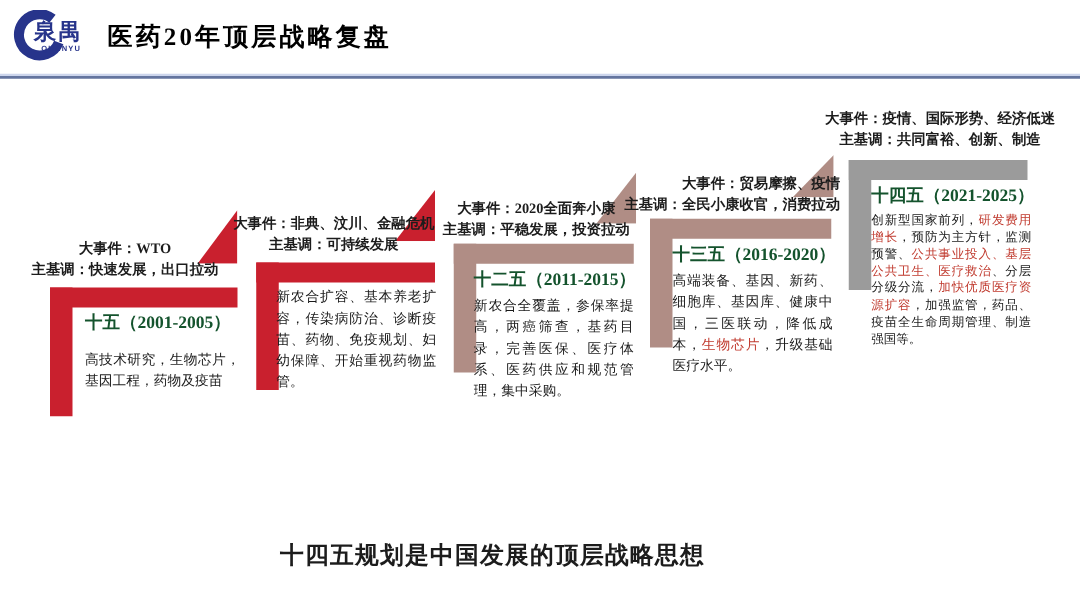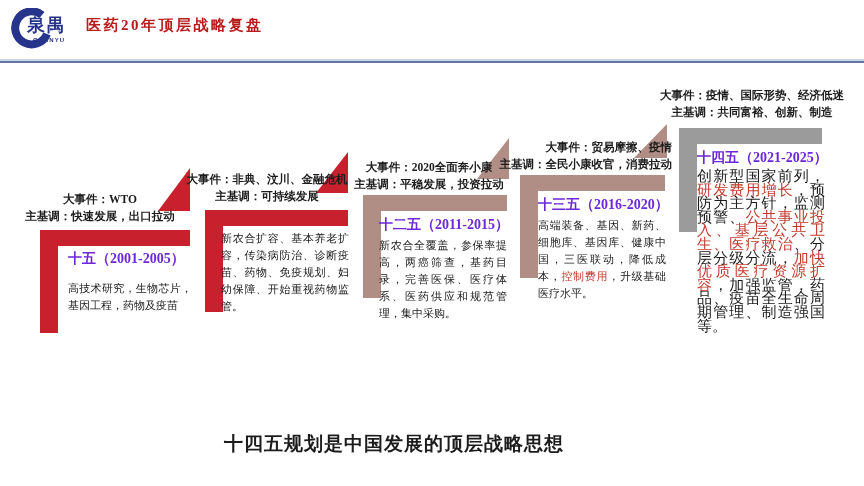--- a/index.html
+++ b/index.html
@@ -5,37 +5,37 @@
   html,body{margin:0;padding:0;background:#fff;}
   .slide{
     position:relative;width:864px;height:486px;background:#ffffff;
     overflow:hidden;font-family:"Liberation Serif","DejaVu Serif",serif;color:var(--text);
   }
   
   .logo{position:absolute;left:8px;top:4px;width:76px;height:54px;}
   .logo svg{position:absolute;left:0;top:4px;}
   .logo-cn{position:absolute;left:19px;top:9px;font-size:18px;font-weight:bold;color:var(--navy);letter-spacing:2px;white-space:nowrap;}
   .logo-en{position:absolute;left:25px;top:33px;font-size:6px;font-weight:bold;color:var(--navy);letter-spacing:1px;font-family:"Liberation Sans",sans-serif;}
-  .slide-title{position:absolute;left:86px;top:16px;font-size:15px;font-weight:bold;letter-spacing:2.5px;color:#b91c1c;white-space:nowrap;}
+  .slide-title{position:absolute;left:86px;top:16px;font-size:20px;font-weight:bold;letter-spacing:2.5px;color:#000000;white-space:nowrap;}
   .divider{position:absolute;left:0;top:59px;width:864px;height:4px;
     background:linear-gradient(to bottom,var(--divider_light) 0 50%,var(--divider_dark) 50% 100%);}
   
   .bar{position:absolute;}
   .c-red{background:var(--red);}
   .c-rosy{background:var(--rosy);}
   .c-gray{background:var(--gray);}
   .tri{position:absolute;clip-path:polygon(0 100%,100% 0,100% 100%);}
   
   .evt{position:absolute;text-align:center;font-size:11.5px;font-weight:bold;line-height:16.5px;color:#1c1c1c;white-space:nowrap;}
   .evt div{white-space:nowrap;}
   .content{position:absolute;}
-  .step-title{margin:0 0 3px 0;font-size:14px;line-height:18px;font-weight:bold;color:#6d28d9;white-space:nowrap;}
+  .step-title{margin:0 0 3px 0;font-size:14px;line-height:18px;font-weight:bold;color:#14532d;white-space:nowrap;}
   .step-body{margin:0;font-size:11px;line-height:17px;color:#1a1a1a;text-align:justify;}
   .step-body .hl{color:var(--highlight);}
-  .body-tight{font-size:15px;line-height:13.6px;}
+  .body-tight{font-size:10px;line-height:13.6px;}
   
   .caption{position:absolute;left:0;top:431px;width:788px;text-align:center;
     font-family:"Liberation Sans","DejaVu Sans",sans-serif;font-size:19px;font-weight:bold;color:#1c1c1c;letter-spacing:1px;}
 </style>
 </head>
 <body>
 
 <div class="slide">
 
   <div class="logo">
@@ -85,21 +85,21 @@
 
   <div class="bar c-rosy" style="left:520px;top:175px;width:18px;height:103px;"></div>
   <div class="bar c-rosy" style="left:520px;top:175px;width:145px;height:16px;"></div>
   <div class="tri c-rosy" style="left:634px;top:124px;width:33px;height:34px;"></div>
   <div class="evt" style="left:492px;top:139px;width:180px;text-align:right;">
     <div>大事件：贸易摩擦、疫情</div>
     <div>主基调：全民小康收官，消费拉动</div>
   </div>
   <div class="content" style="left:538px;top:196px;width:128px;">
     <h3 class="step-title">十三五（2016-2020）</h3>
-    <p class="step-body"><span>高端装备、基因、新药、细胞库、基因库、健康中国，三医联动，降低成本，</span><span class="hl">控制费用</span><span>，升级基础医疗水平。</span></p>
+    <p class="step-body"><span>高端装备、基因、新药、细胞库、基因库、健康中国，三医联动，降低成本，</span><span class="hl">生物芯片</span><span>，升级基础医疗水平。</span></p>
   </div>
 
   <div class="bar c-gray" style="left:679px;top:128px;width:18px;height:104px;"></div>
   <div class="bar c-gray" style="left:679px;top:128px;width:143px;height:16px;"></div>
   <div class="evt" style="left:652px;top:87px;width:200px;">
     <div>大事件：疫情、国际形势、经济低迷</div>
     <div>主基调：共同富裕、创新、制造</div>
   </div>
   <div class="content" style="left:697px;top:149px;width:128px;">
     <h3 class="step-title">十四五（2021-2025）</h3>

